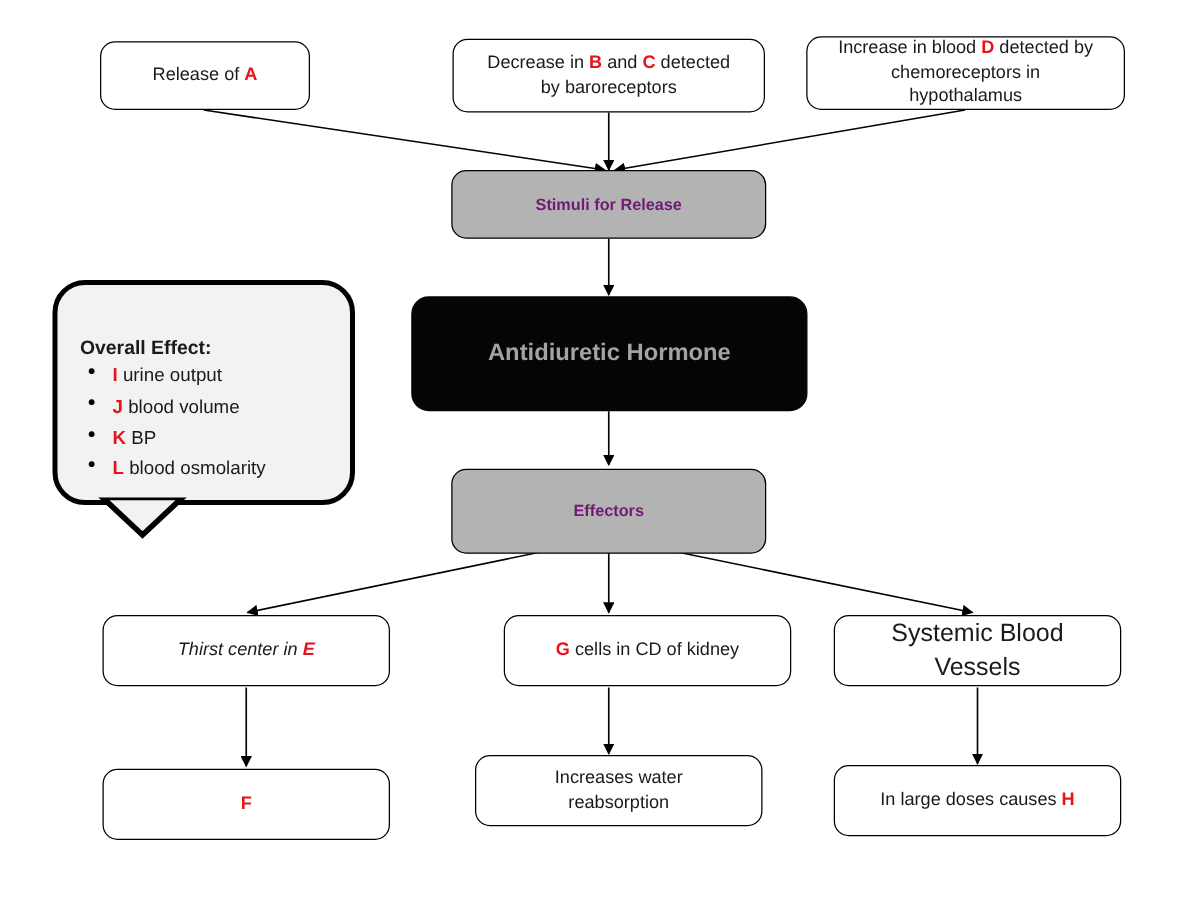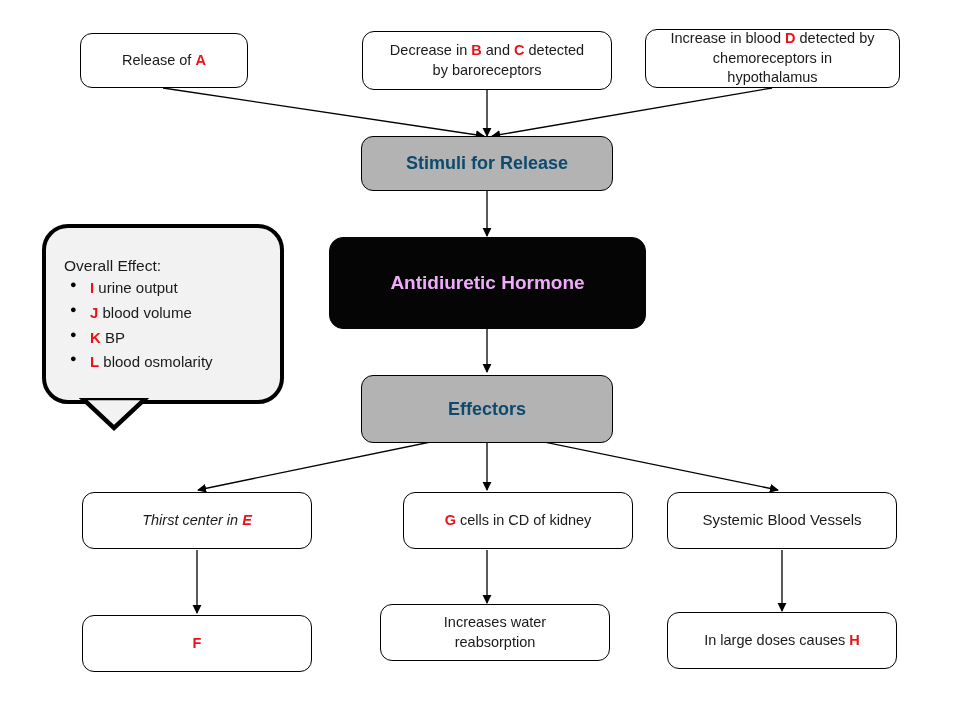--- a/index.html
+++ b/index.html
@@ -38,53 +38,53 @@
     background: #ffffff;
     color: #1a1a1a;
     font-size: 14.5px;
     line-height: 1.35;
     padding: 4px 8px;
   }
   .node .txt { display: block; }
   .node.gray {
     background: #b3b3b3;
     font-weight: bold;
-    font-size: 18px;
-    color: #0c4a6e;
+    font-size: 13px;
+    color: #701a75;
   }
   .node.black {
     background: #050505;
-    color: #f0abfc;
+    color: #a3a3a3;
     font-weight: bold;
     font-size: 19px;
     border-color: #050505;
     border-radius: 14px;
   }
-  .node.big { font-size: 15px; }
+  .node.big { font-size: 20px; }
   .hl { color: #e8131a; font-weight: bold; }
 
   
   #callout {
     position: absolute;
     left: 42px;
     top: 224px;
     width: 242px;
     height: 180px;
     box-sizing: border-box;
     background: #f2f2f2;
     border: 4.5px solid #000000;
     border-radius: 26px;
     padding: 26px 14px 10px 18px;
     font-size: 15px;
     color: #1a1a1a;
   }
   #callout-title {
-    font-weight: normal;
+    font-weight: bold;
     font-size: 15.5px;
-    margin: 3px 0 2px 0;
+    margin: 16px 0 2px 0;
   }
   #callout-list {
     margin: 0;
     padding: 0 0 0 26px;
     list-style: none;
   }
   #callout-list li {
     position: relative;
     margin: 0 0 3px 0;
     line-height: 1.45;

